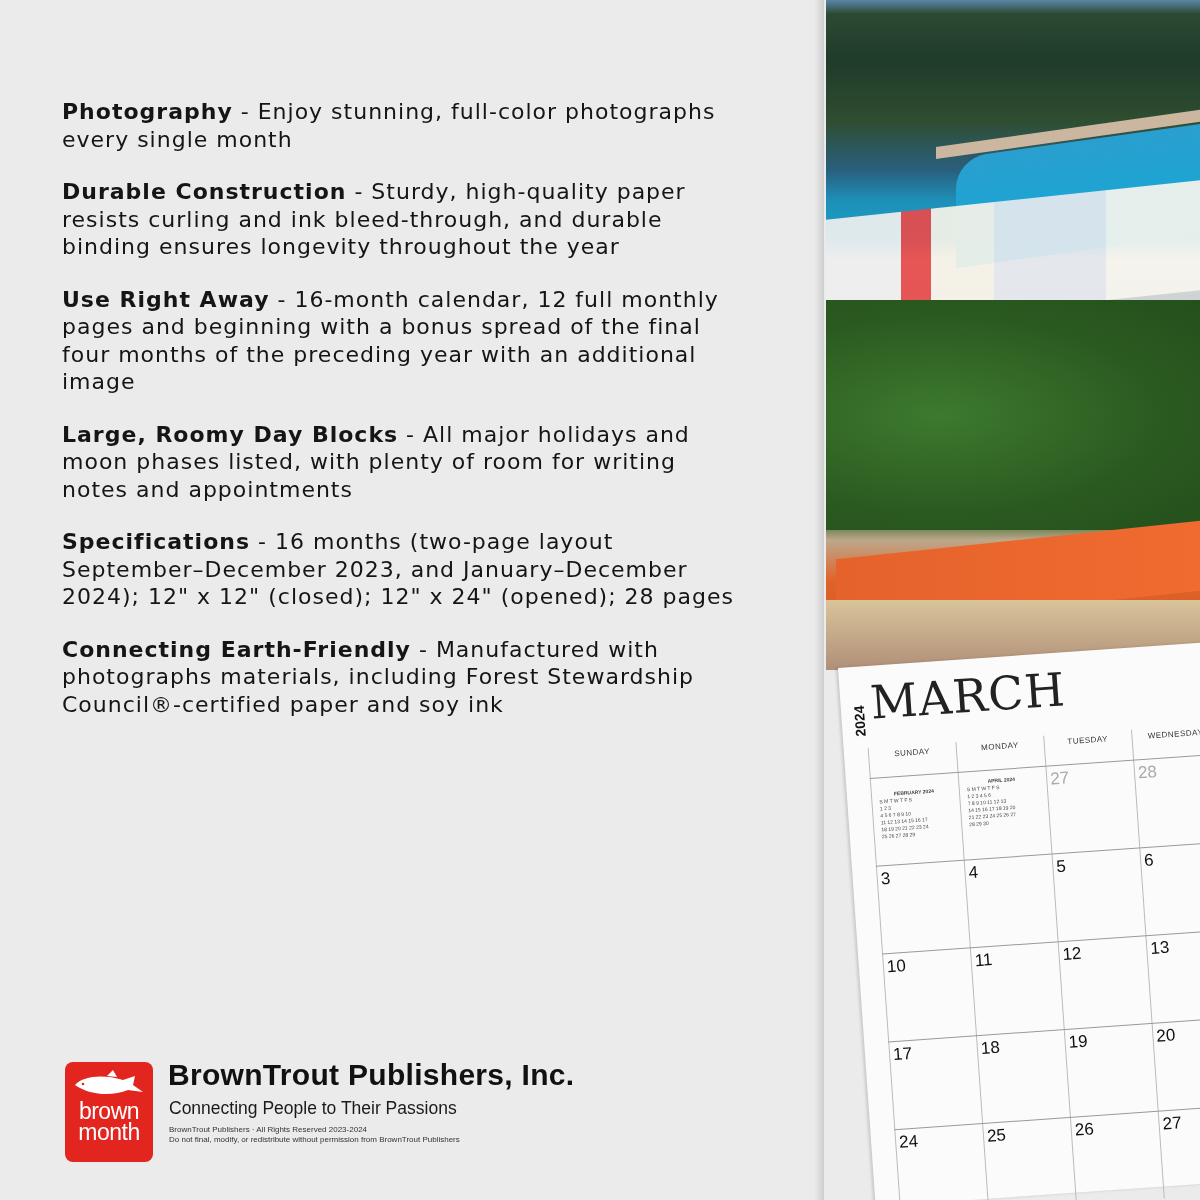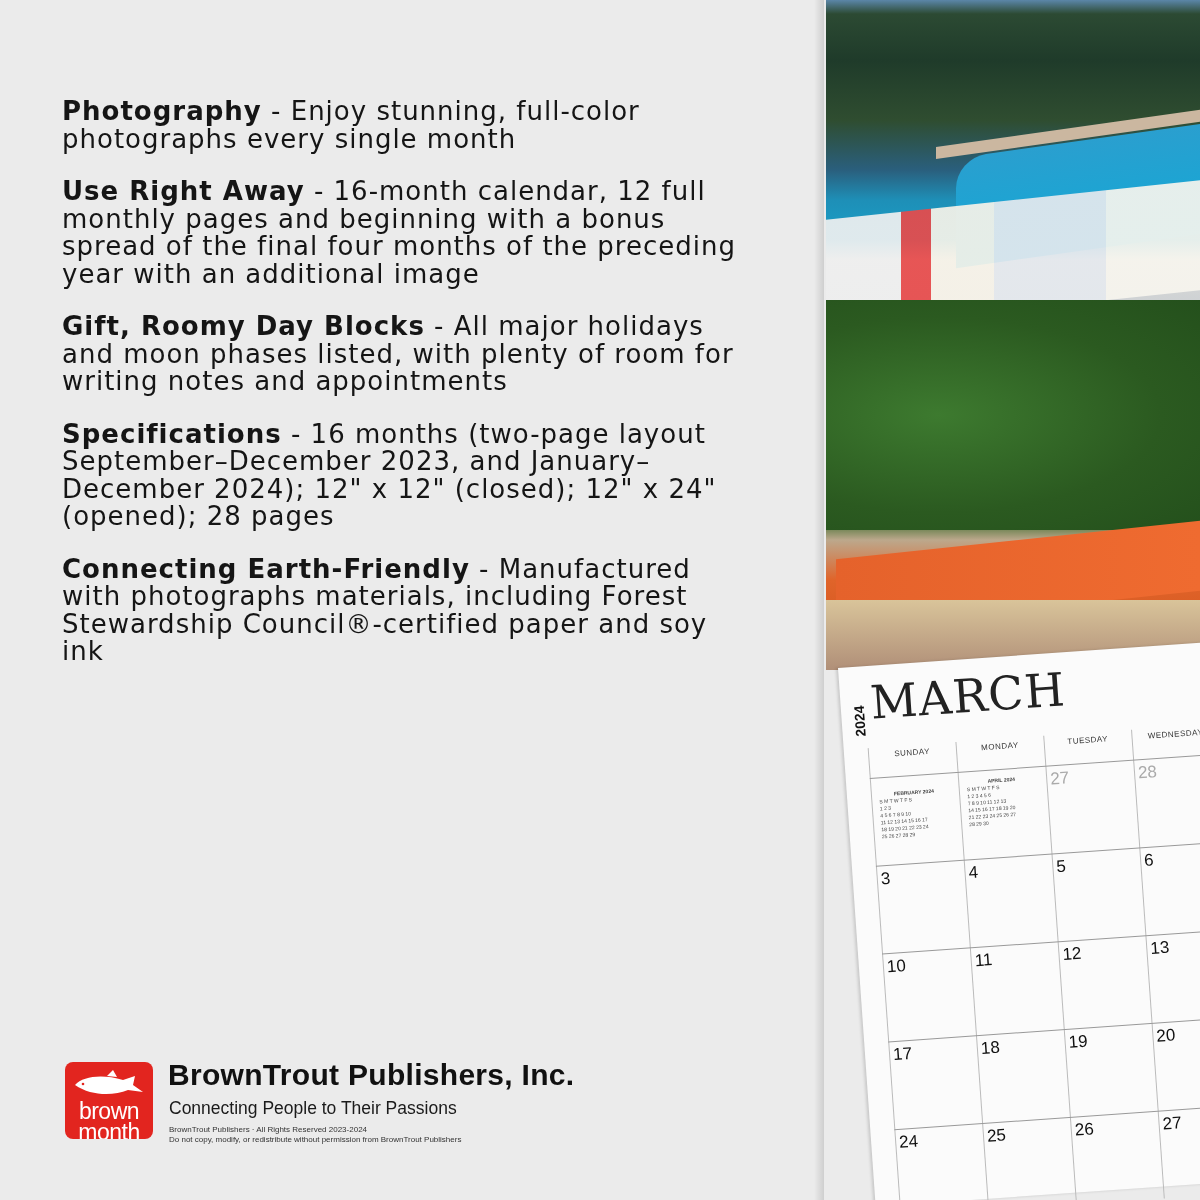--- a/index.html
+++ b/index.html
@@ -16,34 +16,34 @@
   .title {
     font-family: "DejaVu Sans", sans-serif;
     font-weight: bold;
     font-size: 46px;
     line-height: 64px;
     letter-spacing: 1.5px;
     color: #0a0a0a;
   }
   .features { margin-top: 26px; }
   .feature {
-    font-size: 26px;
+    font-size: 22px;
     line-height: 27.5px;
     letter-spacing: 1px;
     color: #151515;
     margin-bottom: 25px;
   }
   .feature .head { font-weight: bold; }
   .feature .sep { font-weight: normal; }
 
   .publisher {
     position: absolute; left: 65px; top: 1062px; width: 620px; height: 90px;
   }
   .logo {
-    position: absolute; left: 0; top: 0; width: 88px; height: 77px;
+    position: absolute; left: 0; top: 0; width: 88px; height: 100px;
     background: #e2251f; border-radius: 8px; overflow: hidden;
   }
   .logo .fish { position: absolute; left: 8px; top: 8px; width: 72px; height: 30px; }
   .logo .brown, .logo .trout {
     position: absolute; left: 0; width: 88px; text-align: center;
     color: #fff; font-family: "Liberation Sans", sans-serif; font-size: 23px; line-height: 22px;
     letter-spacing: -0.5px;
   }
   .logo .brown { top: 38px; }
   .logo .trout { top: 59px; }
@@ -140,42 +140,43 @@
     font-family: "Liberation Sans", sans-serif; font-size: 5px; line-height: 7px; color: #444;
   }
   .mini .mt { text-align: center; font-weight: bold; }
 </style>
 </head>
 <body>
 
 <div class="left">
   <div class="features">
     <p class="feature"><span class="head">Photography</span><span class="sep"> - </span><span>Enjoy stunning, full-color photographs every single month</span></p>
+    <p class="feature"><span class="head">Durable Construction</span><span class="sep"> - </span><span>Sturdy, high-quality paper resists curling and ink bleed-through, and durable binding ensures longevity throughout the year</span></p>
     <p class="feature"><span class="head">Use Right Away</span><span class="sep"> - </span><span>16-month calendar, 12 full monthly pages and beginning with a bonus spread of the final four months of the preceding year with an additional image</span></p>
-    <p class="feature"><span class="head">Gift, Roomy Day Blocks</span><span class="sep"> - </span><span>All major holidays and moon phases listed, with plenty of room for writing notes and appointments</span></p>
+    <p class="feature"><span class="head">Large, Roomy Day Blocks</span><span class="sep"> - </span><span>All major holidays and moon phases listed, with plenty of room for writing notes and appointments</span></p>
     <p class="feature"><span class="head">Specifications</span><span class="sep"> - </span><span>16 months (two-page layout September–December 2023, and January–December 2024); 12" x 12" (closed); 12" x 24" (opened); 28 pages</span></p>
     <p class="feature"><span class="head">Connecting Earth-Friendly</span><span class="sep"> - </span><span>Manufactured with photographs materials, including Forest Stewardship Council®-certified paper and soy ink</span></p>
   </div>
 </div>
 
 <div class="publisher">
   <div class="logo">
     <svg class="fish" viewBox="0 0 72 30">
       <path d="M2 15 C10 6, 30 4, 50 10 L62 6 L60 15 L70 22 L55 20 C40 26, 18 26, 2 15 Z" fill="#ffffff"></path>
       <path d="M34 6 L40 0 L44 7 Z" fill="#ffffff"></path>
       <circle cx="10" cy="14" r="1.3" fill="#e2251f"></circle>
     </svg>
     <div class="brown">brown</div>
     <div class="trout">month</div>
   </div>
   <div class="pub-name">BrownTrout Publishers, Inc.</div>
   <div class="pub-tag">Connecting People to Their Passions</div>
   <div class="pub-legal">
     <div>BrownTrout Publishers · All Rights Reserved 2023-2024</div>
-    <div>Do not copy, modify, or redistribute without permission from BrownTrout Publishers</div>
+    <div>Do not final, modify, or redistribute without permission from BrownTrout Publishers</div>
   </div>
 </div>
 
 <div class="right">
   <div class="edge-shadow"></div>
   <div class="photo">
     <div class="beach"></div>
     <div class="sea"></div>
     <div class="houses1"></div>
     <div class="trees"></div>

